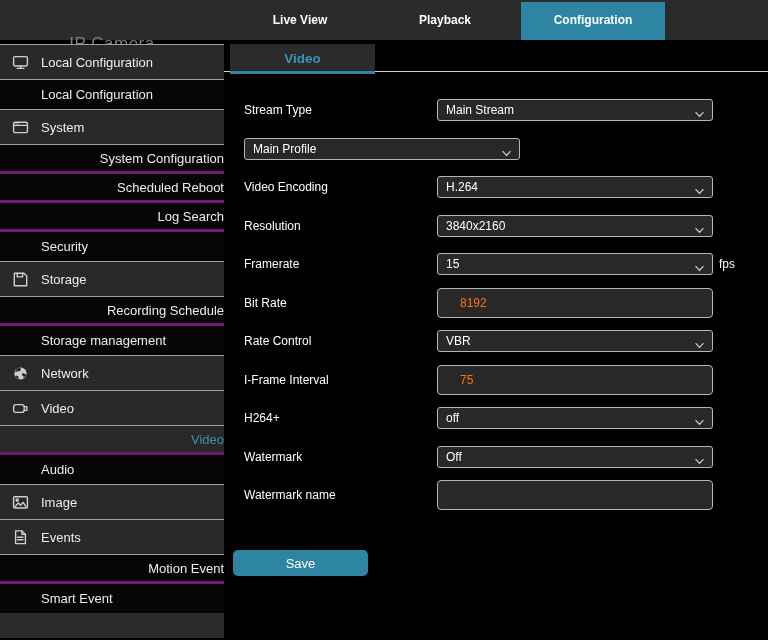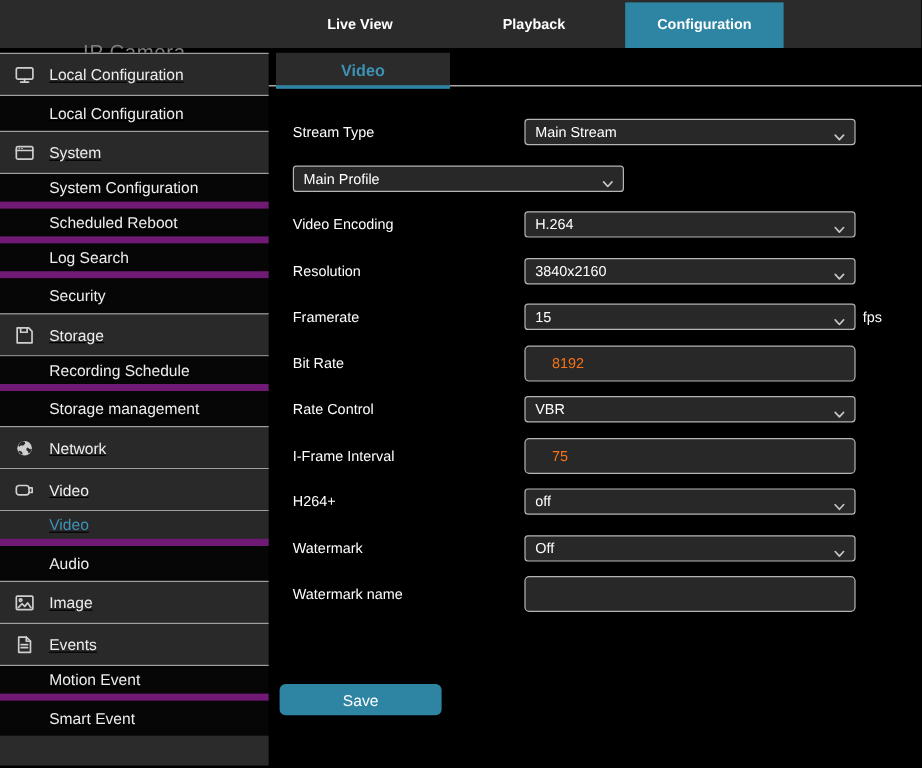--- a/index.html
+++ b/index.html
@@ -19,31 +19,31 @@
     -webkit-font-smoothing:antialiased;
   }
   
   .topbar{position:absolute;top:0;left:0;width:768px;height:40px;background:var(--topbar-bg);}
   .app-title{position:absolute;left:0;top:0;width:224px;height:40px;line-height:40px;
     text-align:center;color:#7d7d7d;font-size:17px;letter-spacing:.5px;margin-top:24px;}
   .top-tab{position:absolute;top:0;height:40px;line-height:40px;text-align:center;
     color:#fff;font-weight:bold;font-size:12px;cursor:pointer;}
   .top-tab.t1{left:225px;width:150px;}
   .top-tab.t2{left:380px;width:130px;}
-  .top-tab.active{left:521px;width:132px;top:2px;height:38px;line-height:36px;background:var(--accent);}
+  .top-tab.active{left:521px;width:144px;top:2px;height:38px;line-height:36px;background:var(--accent);}
   
-  .sidebar{position:absolute;left:0;top:44px;width:224px;height:472px;background:#000;text-decoration:underline;}
+  .sidebar{position:absolute;left:0;top:44px;width:224px;height:472px;background:#000;}
   .side-row{display:flex;align-items:center;cursor:pointer;}
   .side-row.parent{height:36px;background:#292929;border-top:1px solid #9f9f9f;
     border-bottom:1px solid #9f9f9f;padding-left:12px;color:#ededed;font-size:13px;}
   .side-row.parent + .side-row.parent{border-top:none;height:35px;}
   .side-row.parent .icon{width:17px;height:17px;margin-right:12px;display:inline-flex;
     align-items:center;justify-content:center;flex:0 0 17px;}
   .side-row.sub{height:29px;background:#060606;padding-left:41px;color:#ededed;font-size:13px;}
-  .side-row.sub.sep{border-bottom:6px solid #701a75;}
+  .side-row.sub.sep{border-bottom:3px solid #701a75;justify-content:flex-end;}
   .side-row.sub.selected{background:#282828;color:var(--accent-text);}
   .side-footer{height:25px;background:#2b2b2b;}
   
   .content{position:absolute;left:224px;top:40px;width:544px;height:600px;background:var(--panel-bg);}
   .tabbar{position:absolute;top:4px;left:0;width:544px;height:28px;border-bottom:1px solid #d0d0d0;}
   .content-tab{position:absolute;left:6px;top:0;width:145px;height:28px;background:#2b2b2b;
     color:var(--accent-text);font-weight:bold;font-size:13.5px;display:flex;align-items:center;
     justify-content:center;cursor:pointer;}
   .content-tab::after{content:"";position:absolute;left:0;right:0;bottom:-2px;height:3px;
     background:var(--accent);}
@@ -54,21 +54,21 @@
     border-radius:3px;color:#fff;font-size:12px;display:flex;align-items:flex-end;
     padding:0 7px 0 8px;cursor:pointer;}
   .select .val{flex:1;line-height:20px;}
   .select .chev{display:inline-flex;width:11px;height:11px;}
   .tinput{width:276px;height:30px;background:var(--control-bg);border:1px solid var(--control-border);
     border-radius:4px;color:#f97316;font-size:12px;padding:0 22px;outline:none;
     font-family:"Liberation Sans",sans-serif;}
   .suffix{margin-left:6px;color:#fff;font-size:12px;text-align:right;}
   .save-btn{position:absolute;top:510px;left:9px;width:135px;height:26px;background:var(--accent);
     border:none;border-radius:5px;color:#fff;font-size:13px;cursor:pointer;
-    font-family:"Liberation Sans",sans-serif;margin-top:20px;}
+    font-family:"Liberation Sans",sans-serif;}
 </style>
 </head>
 <body>
 
 <div class="topbar">
   <div class="app-title">IP Camera</div>
   <div class="top-tab t1">Live View</div>
   <div class="top-tab t2">Playback</div>
   <div class="top-tab active">Configuration</div>
 </div>

